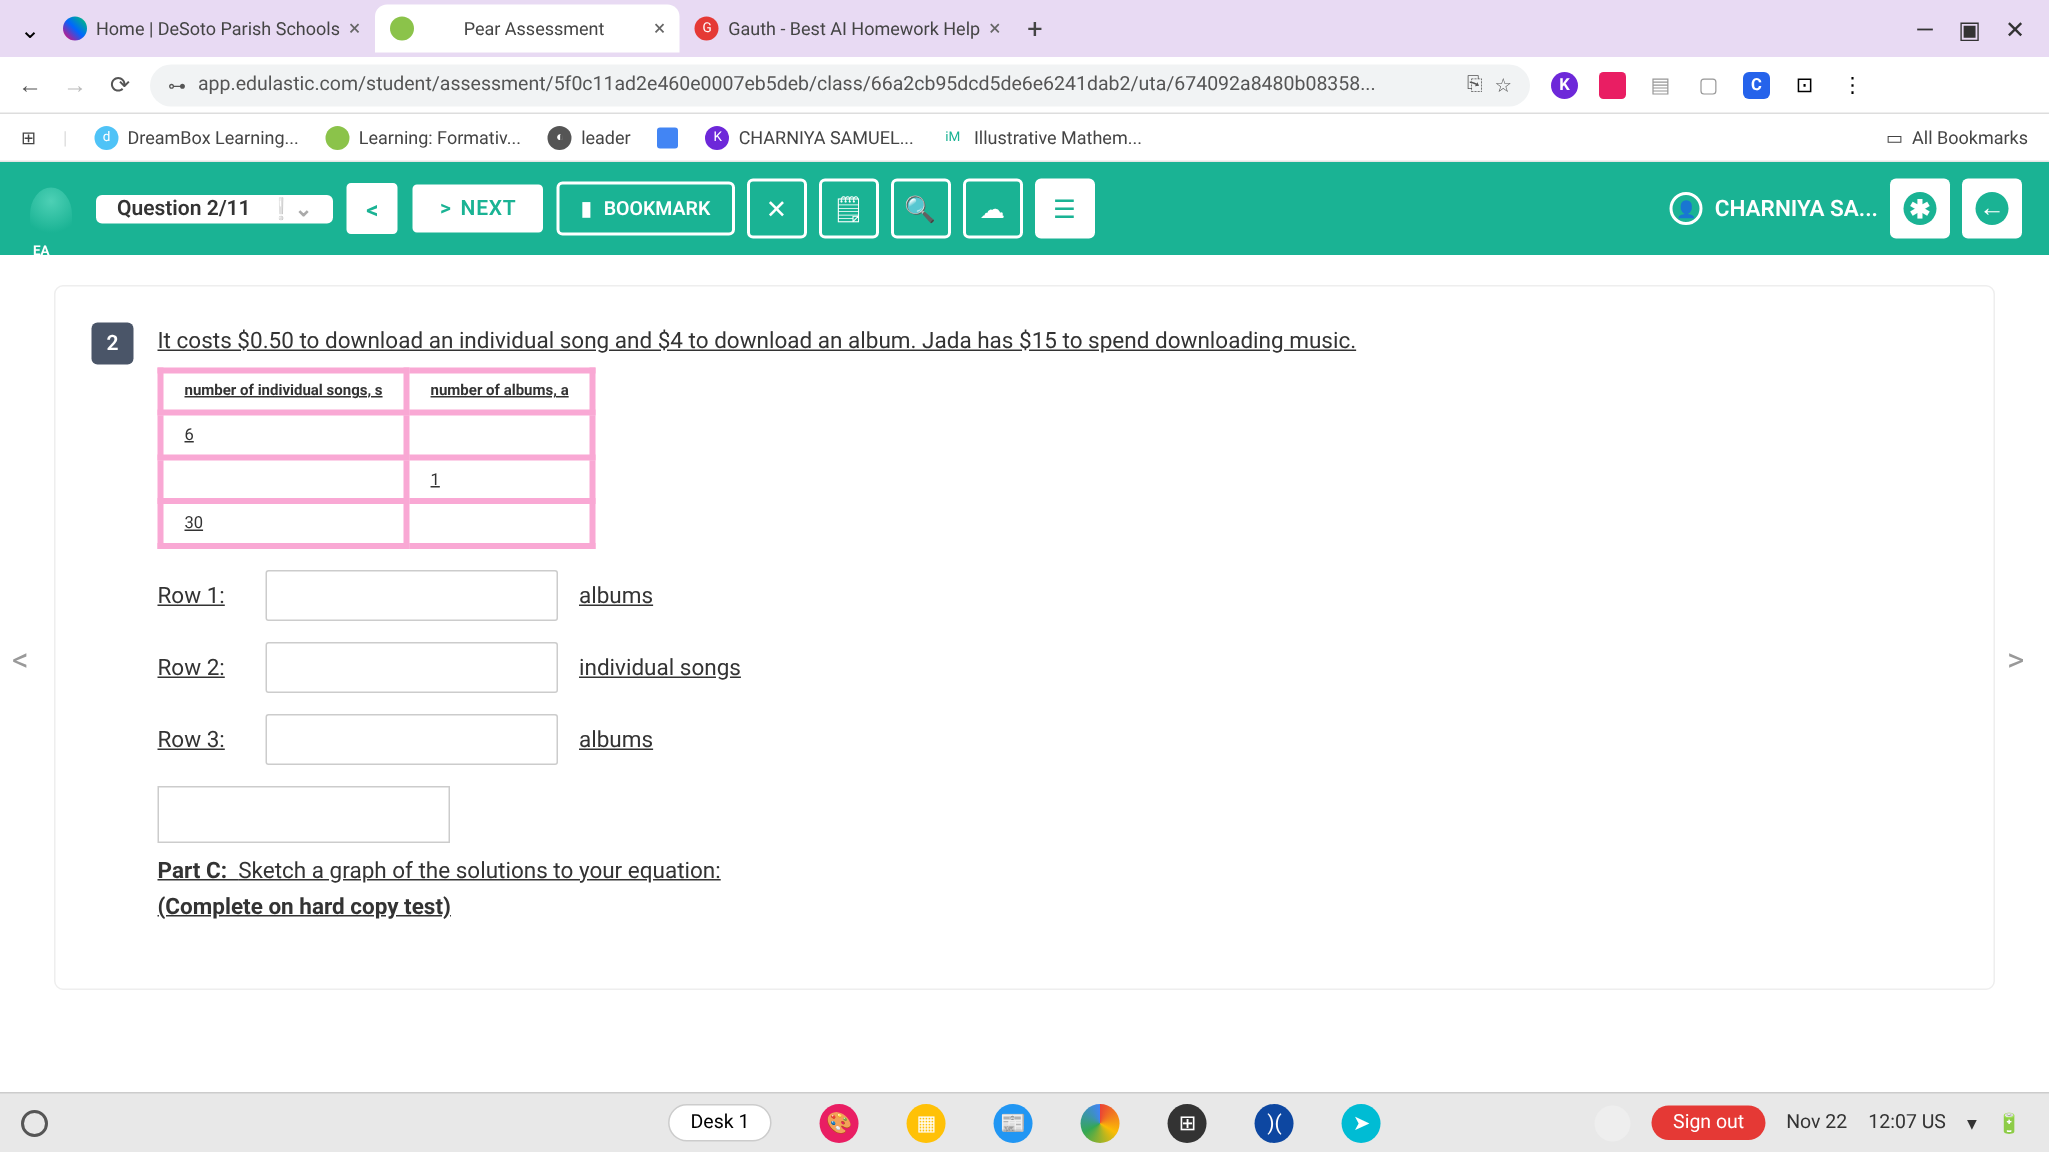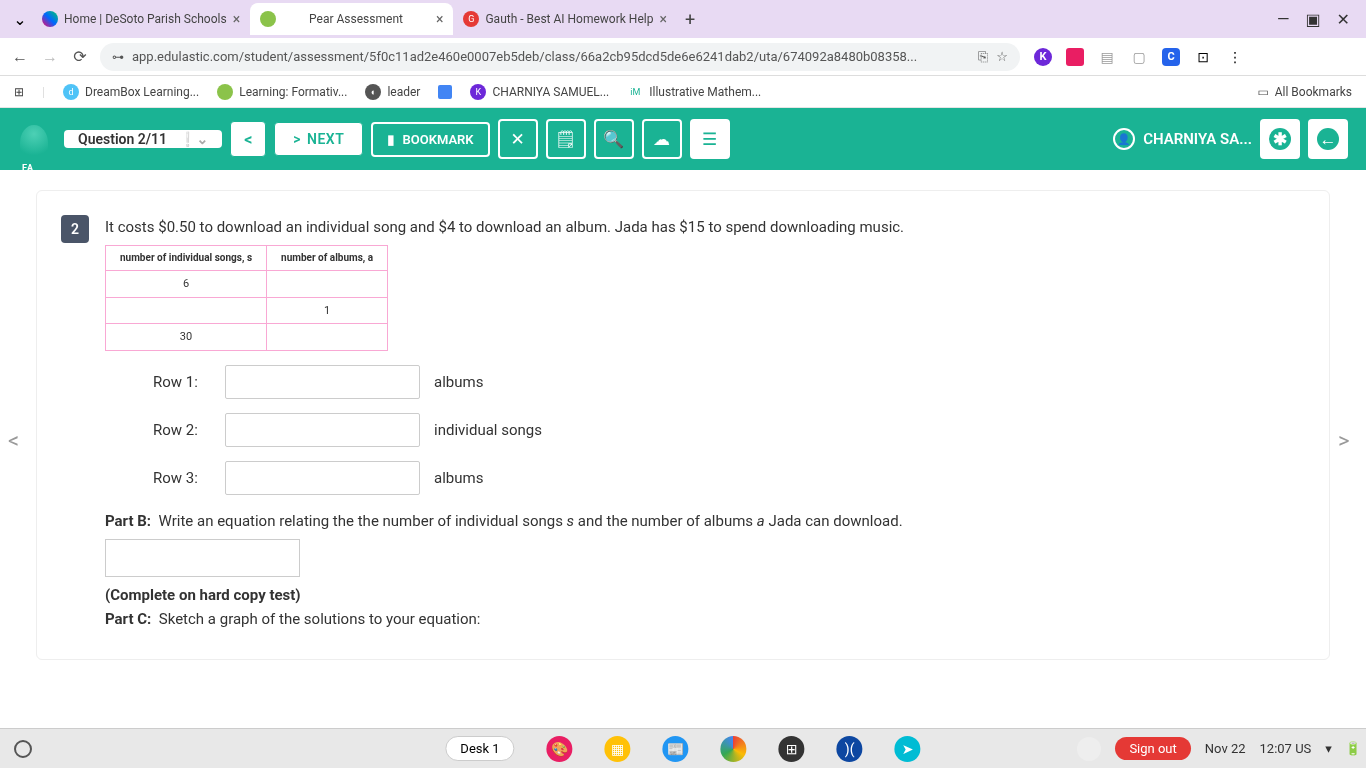--- a/index.html
+++ b/index.html
@@ -41,43 +41,43 @@
 .tool-btn { border: 2px solid #fff; border-radius: 4px; width: 40px; height: 40px; display: flex; align-items: center; justify-content: center; color: #fff; font-size: 17px; }
 .tool-btn.solid { background: #fff; color: #1ab394; }
 .user-area { margin-left: auto; display: flex; align-items: center; gap: 8px; color: #fff; font-weight: 600; font-size: 15px; }
 .user-ico { width: 22px; height: 22px; border: 2px solid #fff; border-radius: 50%; display: flex; align-items: center; justify-content: center; font-size: 11px; }
 .circle-btn { background: #fff; color: #1ab394; border-radius: 4px; width: 40px; height: 40px; display: flex; align-items: center; justify-content: center; font-size: 17px; }
 
 
 .content { padding: 20px 36px; position: relative; }
 .question-card { background: #fff; border: 1px solid #eee; border-radius: 6px; padding: 24px; display: flex; gap: 16px; min-height: 470px; }
 .q-num { background: #4a5568; color: #fff; width: 28px; height: 28px; border-radius: 4px; display: flex; align-items: center; justify-content: center; font-size: 14px; font-weight: 600; flex-shrink: 0; }
-.q-body { flex: 1; font-size: 15px; color: #333; line-height: 1.6; }
+.q-body { flex: 1; font-size: 15px; color: #333; line-height: 1.6; text-decoration: underline; }
 .q-body strong { font-weight: 700; }
 
 .data-table { border-collapse: collapse; margin: 6px 0 14px 0; font-size: 11px; }
-.data-table th, .data-table td { border: 1px solid #f9a8d4; padding: 4px 14px; text-align: center; font-weight: normal; }
+.data-table th, .data-table td { border: 4px solid #f9a8d4; padding: 4px 14px; text-align: left; font-weight: normal; }
 .data-table th { font-weight: bold; font-size: 10px; }
 
-.answer-row { display: flex; align-items: center; gap: 14px; margin-bottom: 14px; font-size: 15px; margin-left: 48px; }
+.answer-row { display: flex; align-items: center; gap: 14px; margin-bottom: 14px; font-size: 15px; }
 .answer-row label { width: 58px; }
 .answer-input { width: 195px; height: 34px; border: 1px solid #ccc; border-radius: 2px; padding: 0 6px; }
 
 .equation-input { width: 195px; height: 38px; border: 1px solid #ccc; margin: 6px 0; }
 
 .side-nav { position: absolute; top: 50%; width: 20px; height: 30px; color: #999; font-size: 22px; display: flex; align-items: center; }
 .side-nav.left { left: 8px; } .side-nav.right { right: 8px; }
 
 
 .taskbar { position: absolute; bottom: 0; left: 0; right: 0; height: 40px; background: #e8e8e8; border-top: 1px solid #ccc; display: flex; align-items: center; padding: 0 14px; gap: 10px; }
 .tb-circle { width: 18px; height: 18px; border: 2px solid #555; border-radius: 50%; }
 .tb-center { position: absolute; left: 50%; transform: translateX(-50%); display: flex; align-items: center; gap: 32px; }
 .desk-pill { background: #fff; border: 1px solid #ccc; border-radius: 14px; padding: 4px 14px; font-size: 13px; }
 .tb-app { width: 26px; height: 26px; border-radius: 50%; display: flex; align-items: center; justify-content: center; font-size: 14px; color: #fff; }
-.tb-right { position: absolute; right: 4px; display: flex; align-items: center; gap: 14px; font-size: 13px; color: #333; }
+.tb-right { position: absolute; right: 18px; display: flex; align-items: center; gap: 14px; font-size: 13px; color: #333; }
 .signout { background: #e53935; color: #fff; border-radius: 14px; padding: 4px 14px; font-size: 13px; }
 
 .icon-circ { width: 16px; height: 16px; border-radius: 50%; display: inline-flex; align-items: center; justify-content: center; font-size: 9px; }
 </style>
 </head>
 <body>
 
 <div class="browser-top">
   <div class="tab-dropdown">⌄</div>
   <div class="tab">
@@ -225,24 +225,23 @@
       <div class="answer-row">
           <label>Row 2:</label>
           <input class="answer-input" style="">
           <span>individual songs</span>
         </div>
       <div class="answer-row">
           <label>Row 3:</label>
           <input class="answer-input" style="">
           <span>albums</span>
         </div>
-      <div><strong>Part B:</strong>&nbsp;&nbsp;<span>Write an equation relating the the number of individual songs </span><em>s</em><span> and the number of albums </span><em>a</em><span> Jada can download.</span></div>
       <div class="equation-input"></div>
+      <div><strong>Part C:</strong>&nbsp;&nbsp;<span>Sketch a graph of the solutions to your equation:</span></div>
       <div><strong>(Complete on hard copy test)</strong></div>
-      <div><strong>Part C:</strong>&nbsp;&nbsp;<span>Sketch a graph of the solutions to your equation:</span></div>
     </div>
   </div>
 </div>
 
 <div class="taskbar">
   <div class="tb-circle"></div>
   <div class="tb-center">
     <div class="desk-pill">Desk 1</div>
     <div class="tb-app" style="background:#e91e63;">🎨</div>
     <div class="tb-app" style="background:#ffc107;">▦</div>

